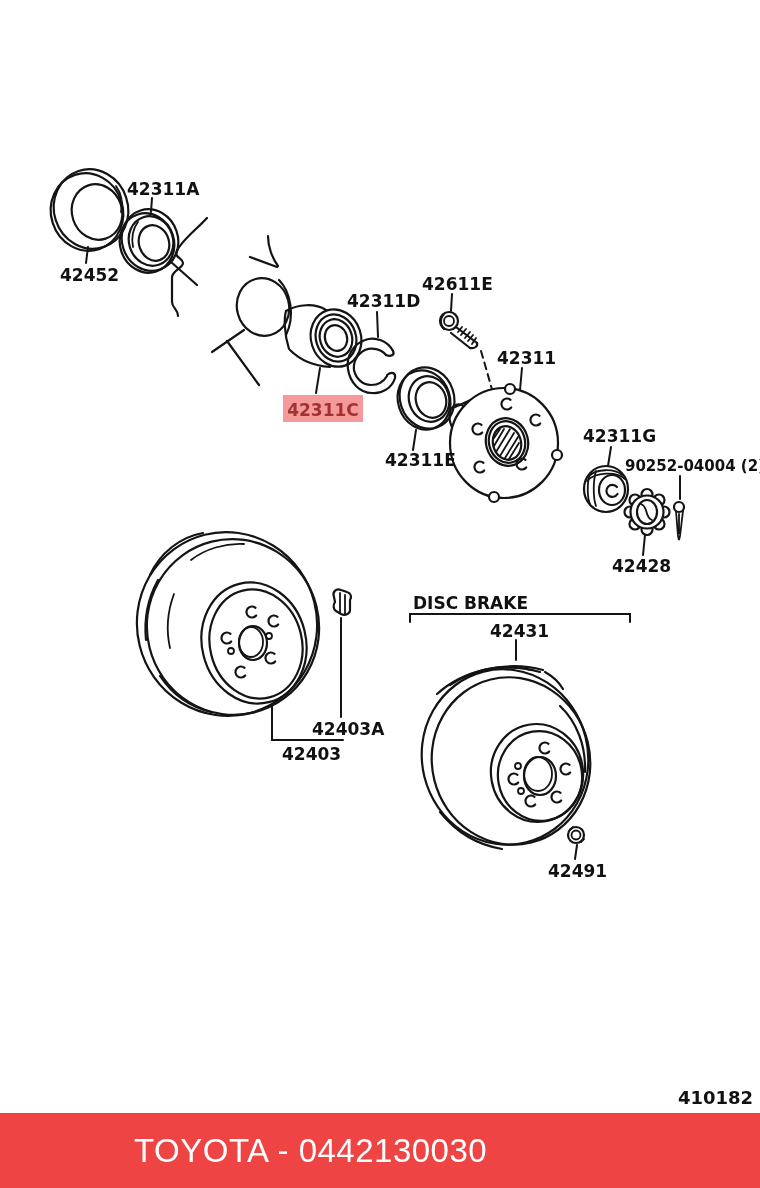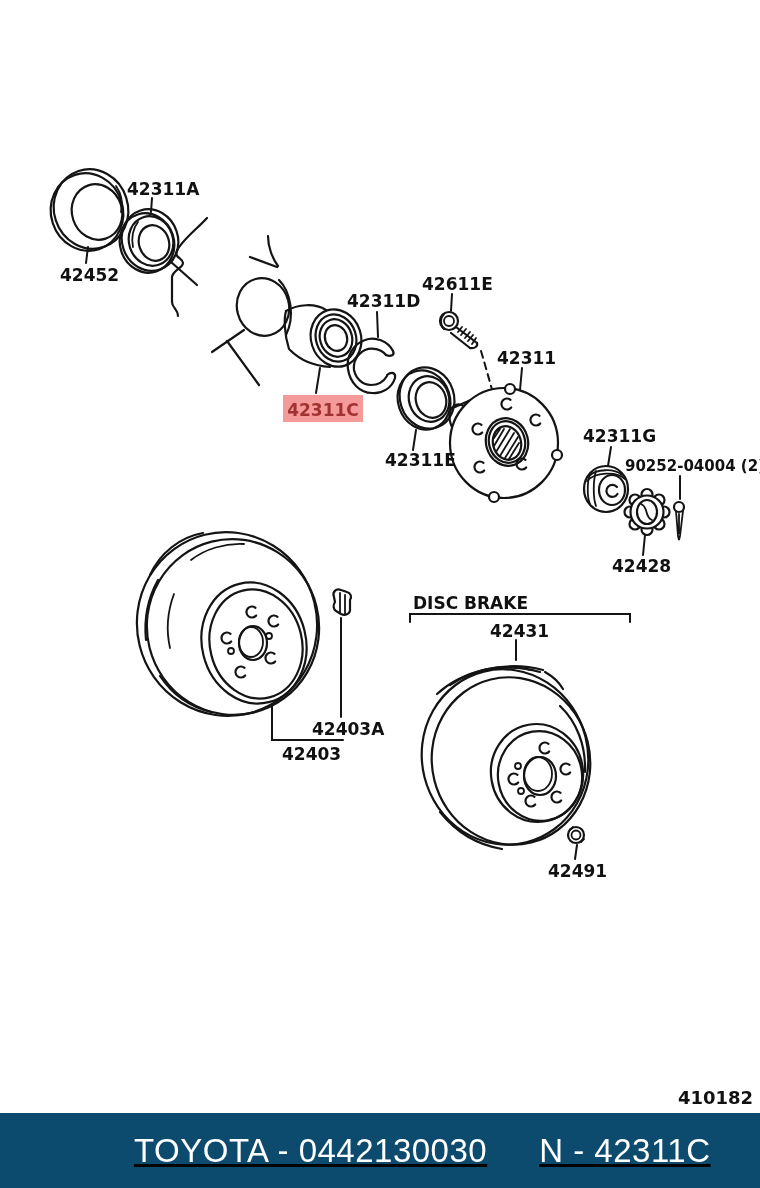--- a/index.html
+++ b/index.html
@@ -226,18 +226,17 @@
       <circle class="ln" cx="576" cy="835" r="8"></circle>
       <circle class="thin" cx="576" cy="835" r="4.5"></circle>
       <path class="thin" d="M570,830 L573,827 M581,842 L584,839"></path>
       <path class="lead" d="M577,845 L575,859"></path>
     </g>
     <text class="lbl" x="548" y="877">42491</text>
 
     <text class="lbl lbl-fig" x="678" y="1104">410182</text>
   </svg>
 
-  <div class="footer" style="background:#0c4a6e;text-decoration:underline;">
+  <div class="footer" style="background:#ef4444;">
     <span class="ft ft-left">TOYOTA - 0442130030</span>
-    <span class="ft ft-right">N - 42311C</span>
   </div>
 
 </div>
 
 </body></html>

